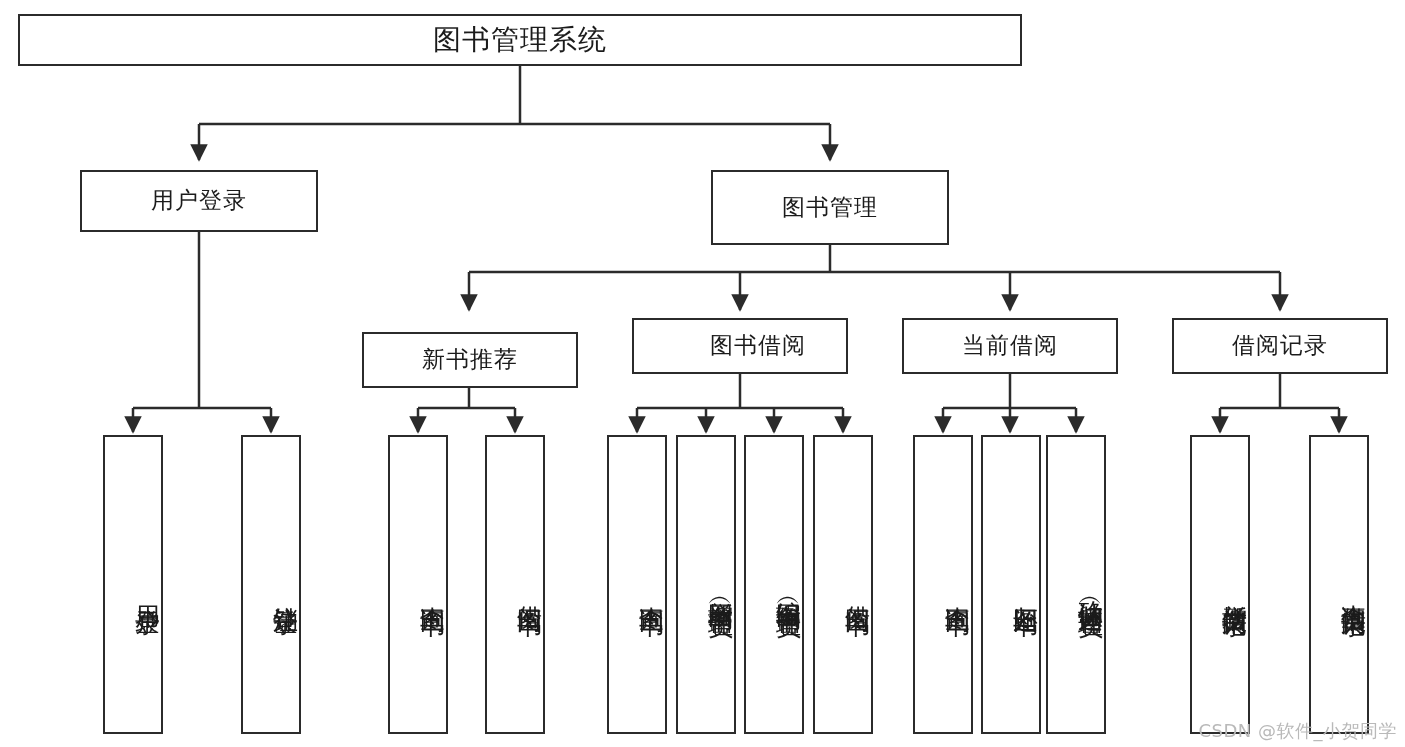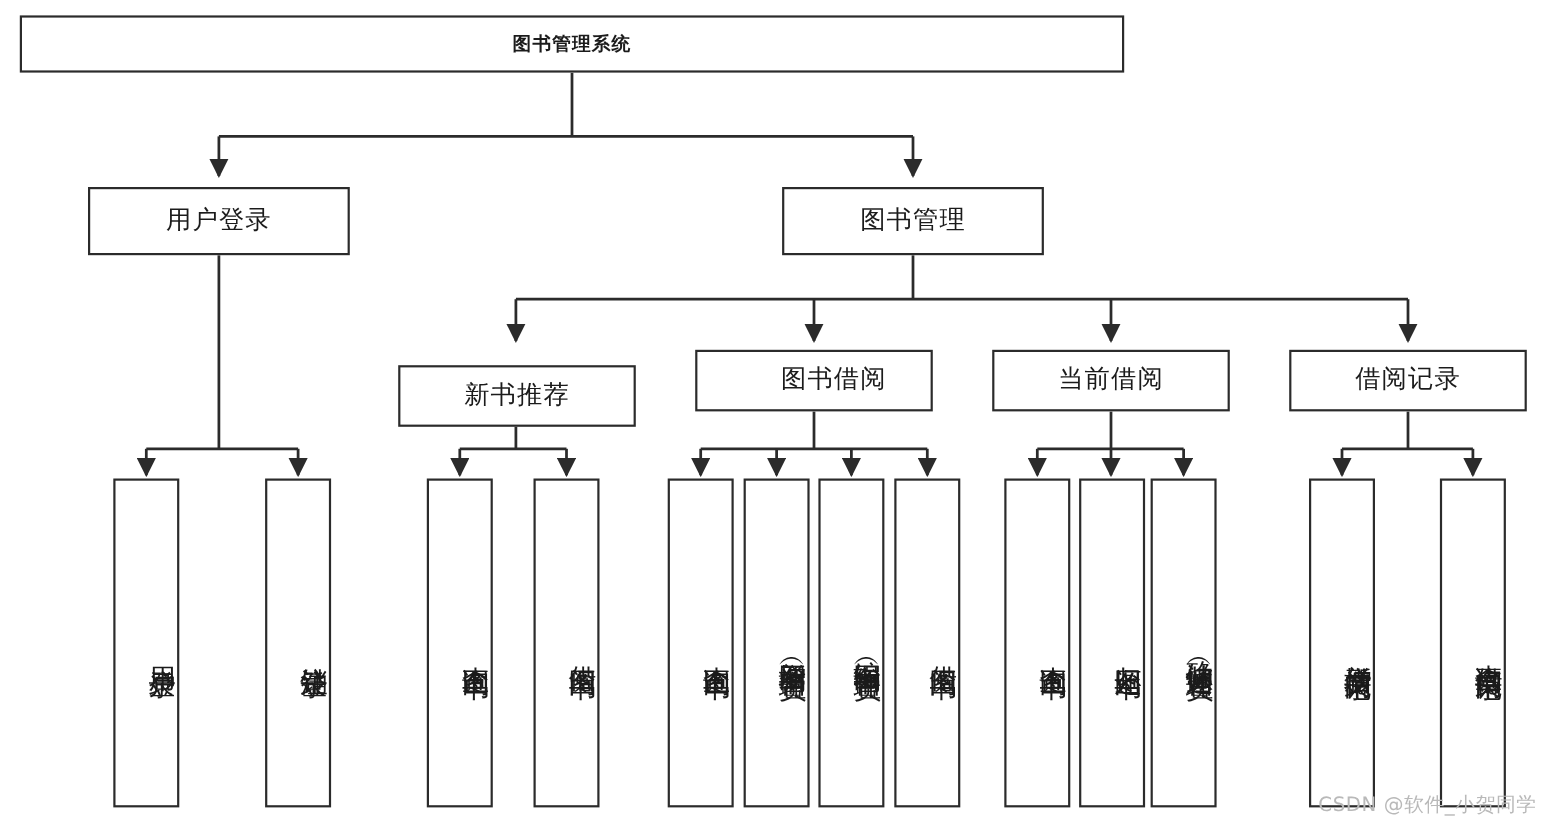--- a/index.html
+++ b/index.html
@@ -34,22 +34,21 @@
     justify-content: center;
     color: #1b1b1b;
   }
   .node-h {
     font-size: 23px;
     letter-spacing: 1px;
     line-height: 1.1;
     text-align: center;
   }
   .node-root {
-    font-size: 17px;
-    font-weight: bold;
+    font-size: 28px;
   }
   .node-v {
     writing-mode: vertical-rl;
     text-orientation: upright;
     font-size: 25px;
     line-height: 1.08;
     letter-spacing: 2px;
     align-items: flex-start;
     justify-content: center;
     padding-top: 10px;
@@ -123,21 +122,21 @@
     </g>
   </svg>
 
   <div class="node node-h node-root" style="left:18px; top:14px; width:1004px; height:52px;">
     <span>图书管理系统</span>
   </div>
 
   <div class="node node-h" style="left:80px; top:170px; width:238px; height:62px;">
     <span>用户登录</span>
   </div>
-  <div class="node node-h" style="left:711px; top:170px; width:238px; height:62px;">
+  <div class="node node-h" style="left:711px; top:170px; width:238px; height:75px;">
     <span>图书管理</span>
   </div>
 
   <div class="node node-h" style="left:362px; top:318px; width:216px; height:56px;margin-top:14px;">
     <span>新书推荐</span>
   </div>
   <div class="node node-h" style="left:632px; top:318px; width:216px; height:56px;padding-left:36px;">
     <span>图书借阅</span>
   </div>
   <div class="node node-h" style="left:902px; top:318px; width:216px; height:56px;">

